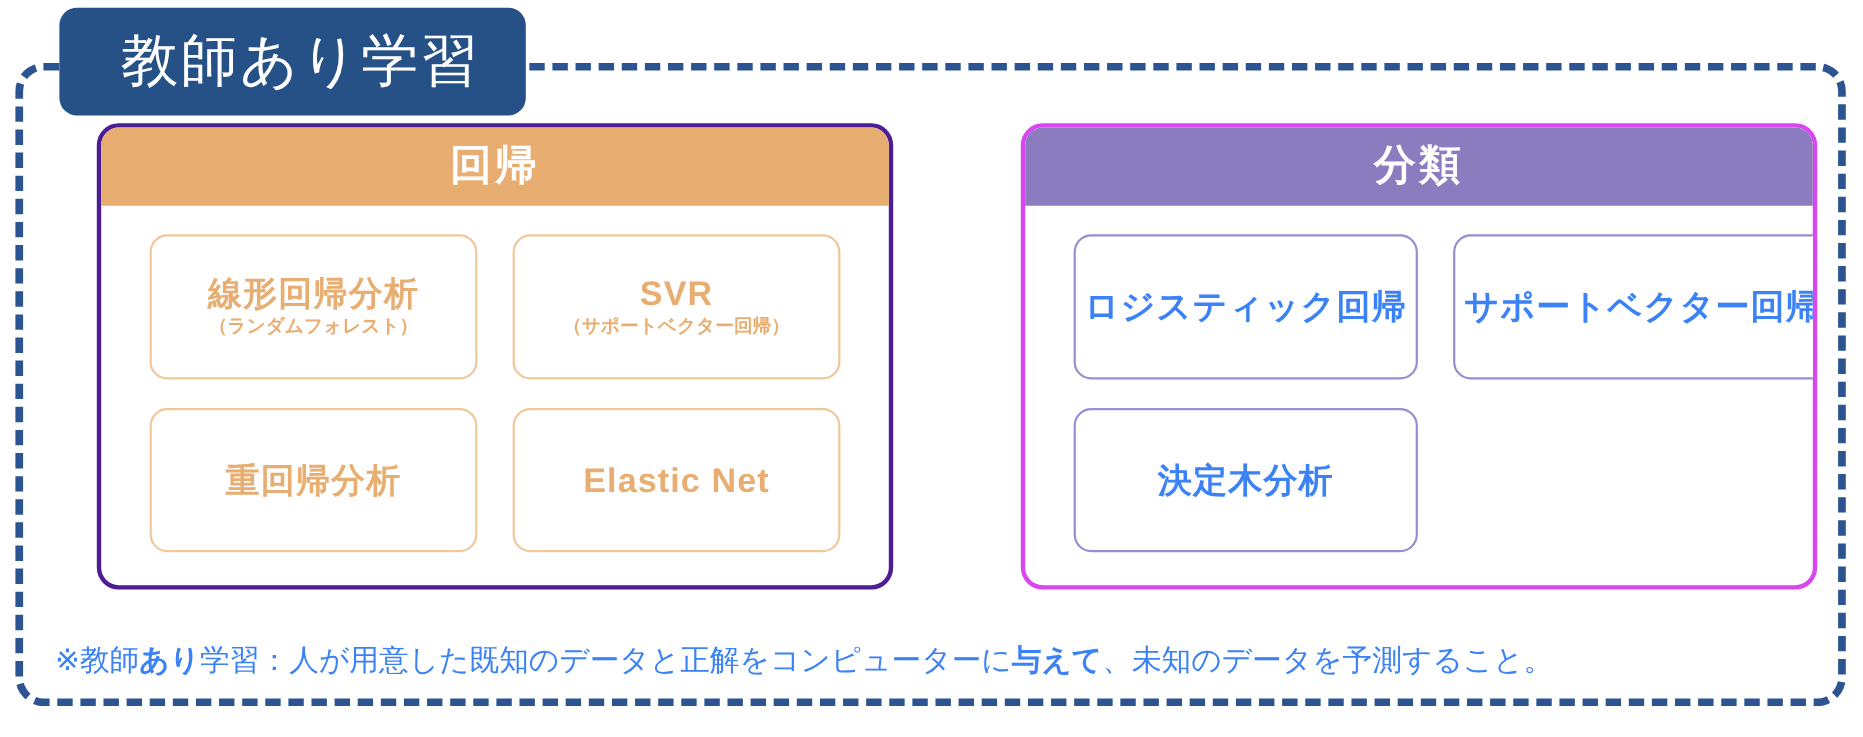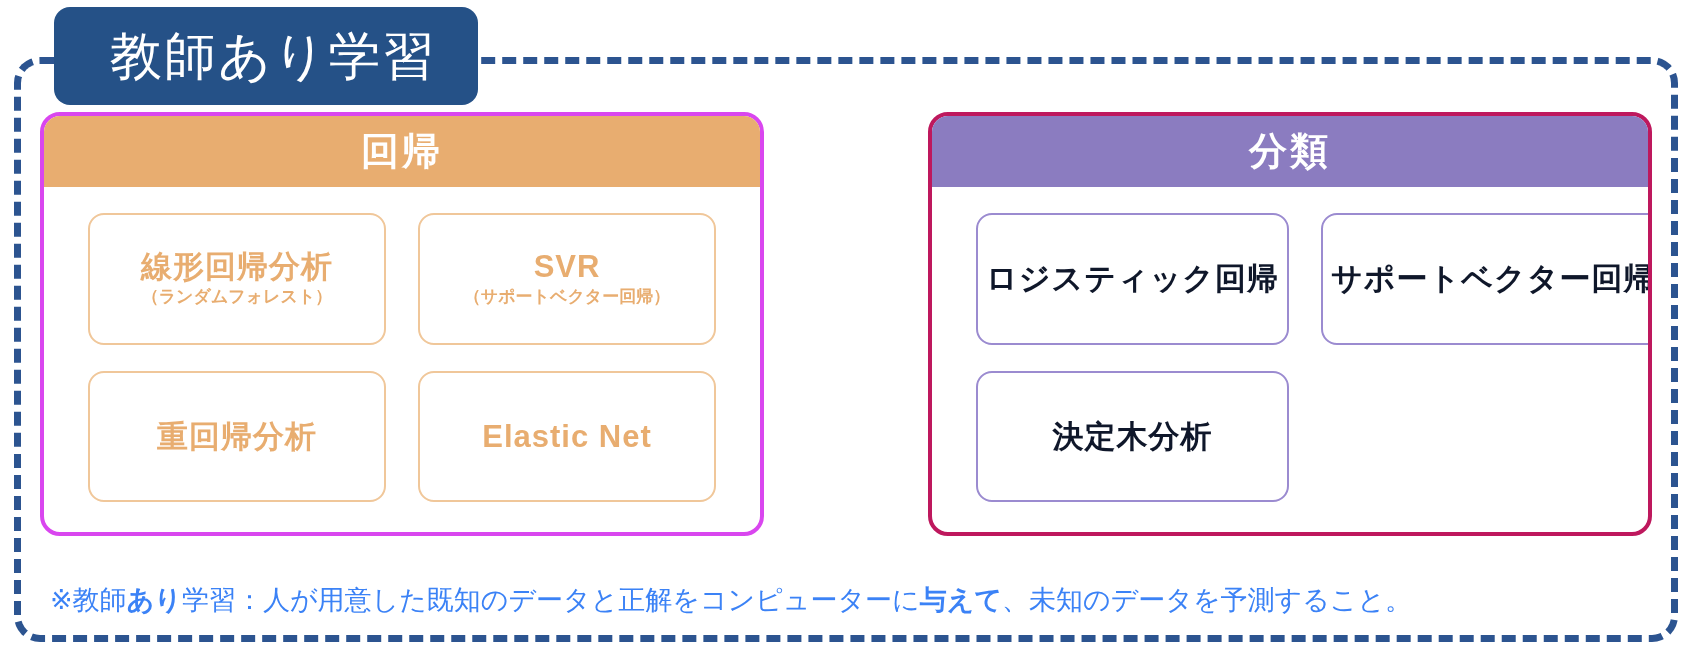--- a/index.html
+++ b/index.html
@@ -74,24 +74,25 @@
   .panel {
     width: 724px;
     box-sizing: border-box;
     border-radius: 20px;
     background: #ffffff;
     display: flex;
     flex-direction: column;
     overflow: hidden;
   }
   .panel.regression {
+    border: 4px solid #4c1d95;
+    margin-left: 48px;
+  }
+  .panel.classification {
     border: 4px solid #d946ef;
-  }
-  .panel.classification {
-    border: 4px solid #be185d;
   }
 
   .panel-header {
     height: 72px;
     flex: 0 0 72px;
     display: flex;
     align-items: center;
     justify-content: center;
     border-radius: 16px 16px 0 0;
     margin: -1px -1px 0 -1px;
@@ -132,21 +133,21 @@
   .panel.classification .card { border: 2px solid #9B8BD0; }
 
   .card-title {
     font-size: 31px;
     font-weight: 700;
     line-height: 1.08;
     letter-spacing: 1px;
     white-space: nowrap;
   }
   .panel.regression .card-title { color: #E8AD70; }
-  .panel.classification .card-title { color: #0f172a; }
+  .panel.classification .card-title { color: #3b82f6; }
 
   .card-sub {
     font-size: 17px;
     font-weight: 700;
     line-height: 1.2;
     margin-top: 3px;
     letter-spacing: 0px;
     white-space: nowrap;
   }
   .panel.regression .card-sub { color: #E8AD70; }

